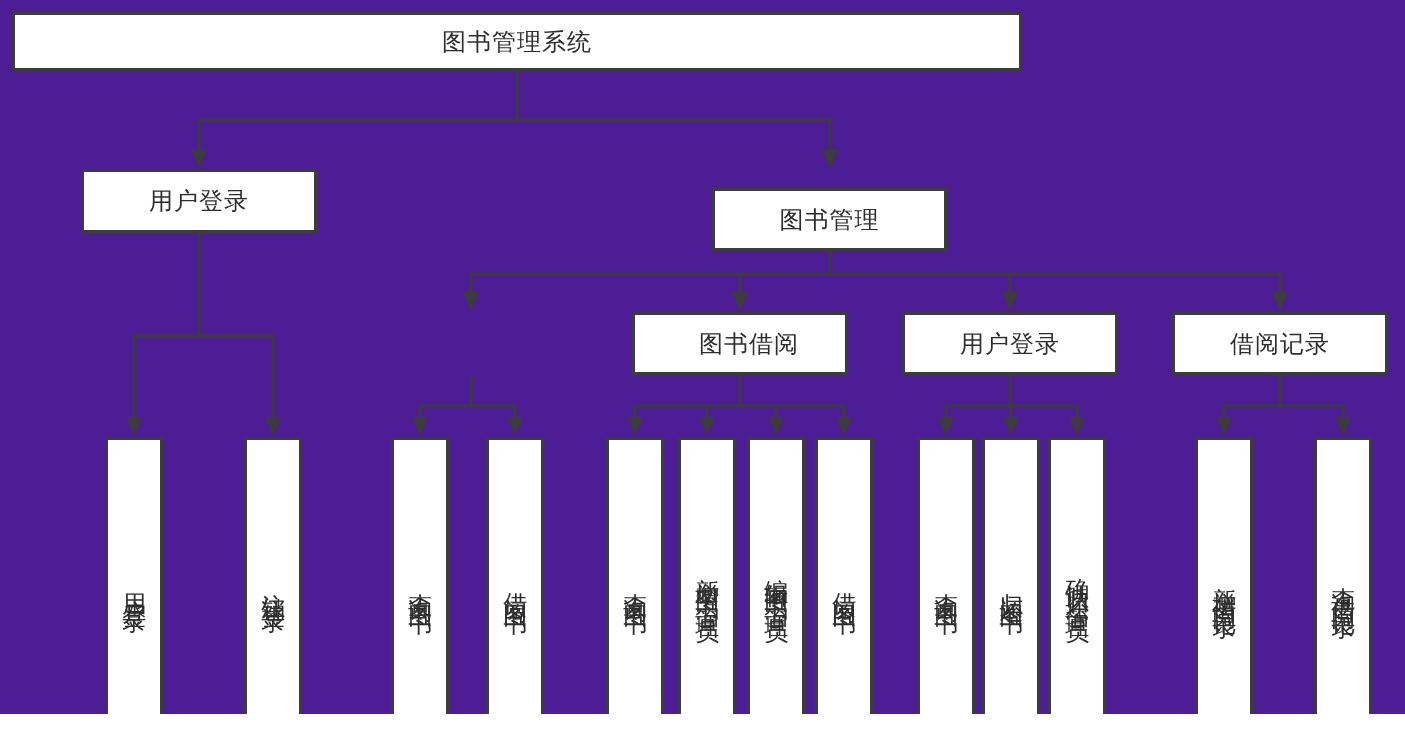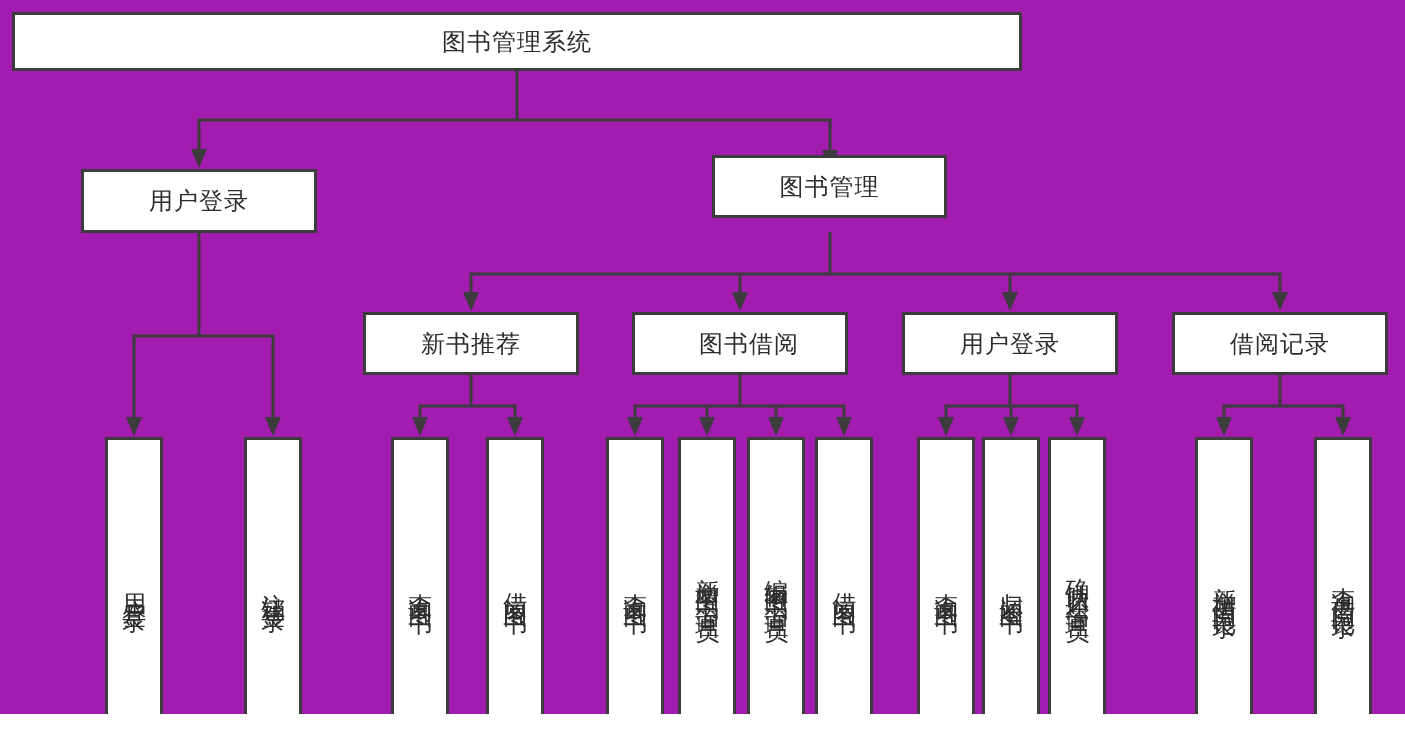--- a/index.html
+++ b/index.html
@@ -4,21 +4,21 @@
 <style>
   html, body {
     margin: 0;
     padding: 0;
     background: #ffffff;
   }
   #canvas {
     position: relative;
     width: 1405px;
     height: 714px;
-    background: #a21caf;
+    background: #4c1d95;
     overflow: hidden;
     font-family: "Liberation Sans", sans-serif;
     color: #2d2d2d;
   }
   #connector-svg {
     position: absolute;
     left: 0;
     top: 0;
     z-index: 1;
   }
@@ -39,21 +39,21 @@
     writing-mode: vertical-rl;
     line-height: 1.1;
     font-size: 24px;
     letter-spacing: 6px;
     white-space: nowrap;
   }
   
   #n-root   { left: 12px;  top: 12px;  width: 1010px; height: 59px; }
   
   #n-ulogin { left: 81px;  top: 169px; width: 236px; height: 64px; }
-  #n-bmgmt  { left: 712px; top: 155px; width: 235px; height: 63px; text-align: right; }
+  #n-bmgmt  { left: 712px; top: 188px; width: 235px; height: 63px; text-align: right; }
   
   .lvl3 { top: 312px; width: 216px; height: 63px; }
   #n-newrec  { left: 363px; }
   #n-bborrow { left: 632px; padding-left: 18px; }
   #n-curbor  { left: 902px; }
   #n-brec    { left: 1172px; }
   
   .leaf { top: 437px; width: 58px; height: 298px; }
   #n-login   { left: 105px; }
   #n-logout  { left: 244px; }
@@ -127,21 +127,20 @@
       <polygon points="1216,417 1232,417 1224,436"></polygon>
       <polygon points="1335,417 1351,417 1343,436"></polygon>
     </g>
   </svg>
 
   <div class="node" id="n-root">图书管理系统</div>
 
   <div class="node" id="n-ulogin">用户登录</div>
   <div class="node" id="n-bmgmt">图书管理</div>
 
-  <div class="node lvl3" id="n-newrec">新书推荐</div>
   <div class="node lvl3" id="n-bborrow">图书借阅</div>
   <div class="node lvl3" id="n-curbor">用户登录</div>
   <div class="node lvl3" id="n-brec">借阅记录</div>
 
   <div class="node leaf" id="n-login">
     <span class="vtext">用户登录</span>
   </div>
   <div class="node leaf" id="n-logout">
     <span class="vtext">注销登录</span>
   </div>

